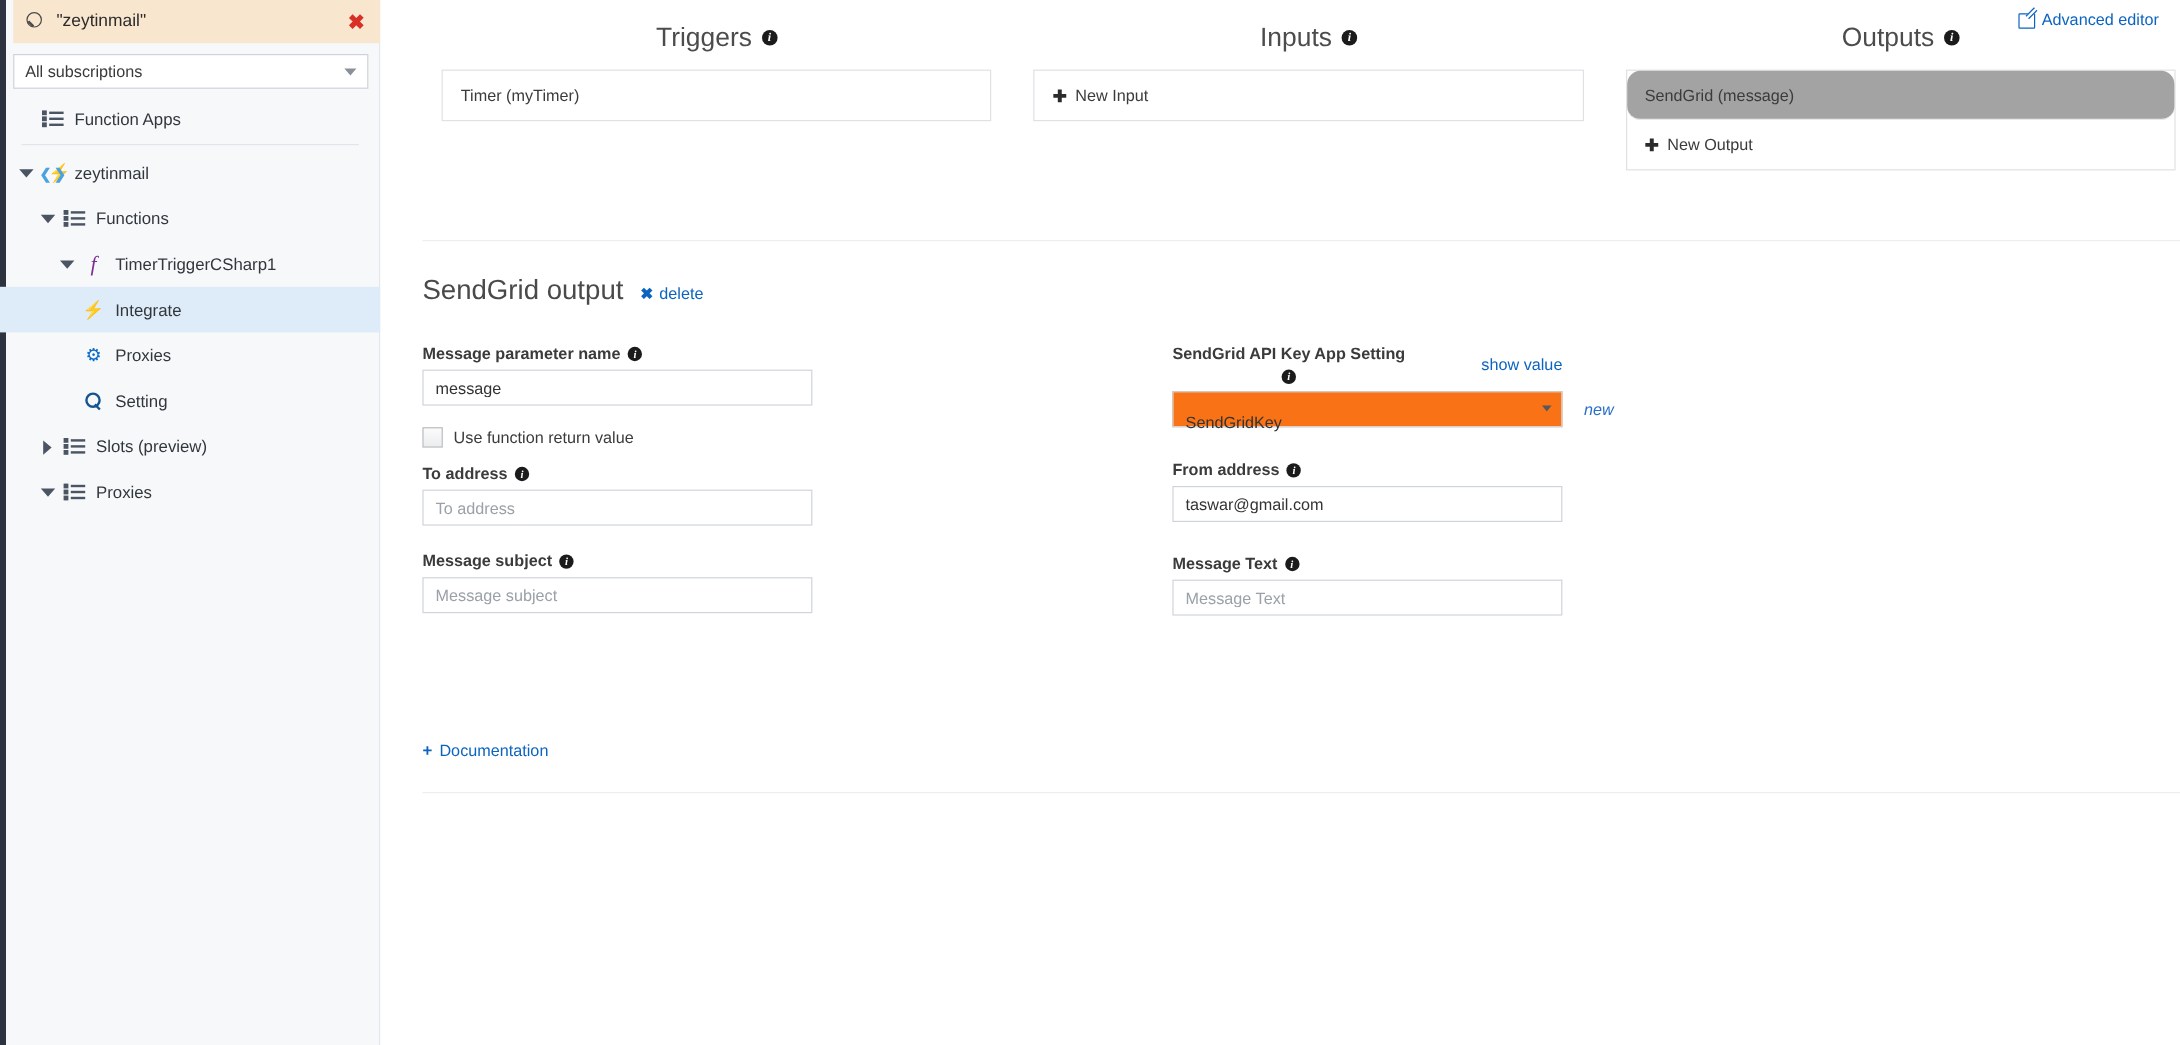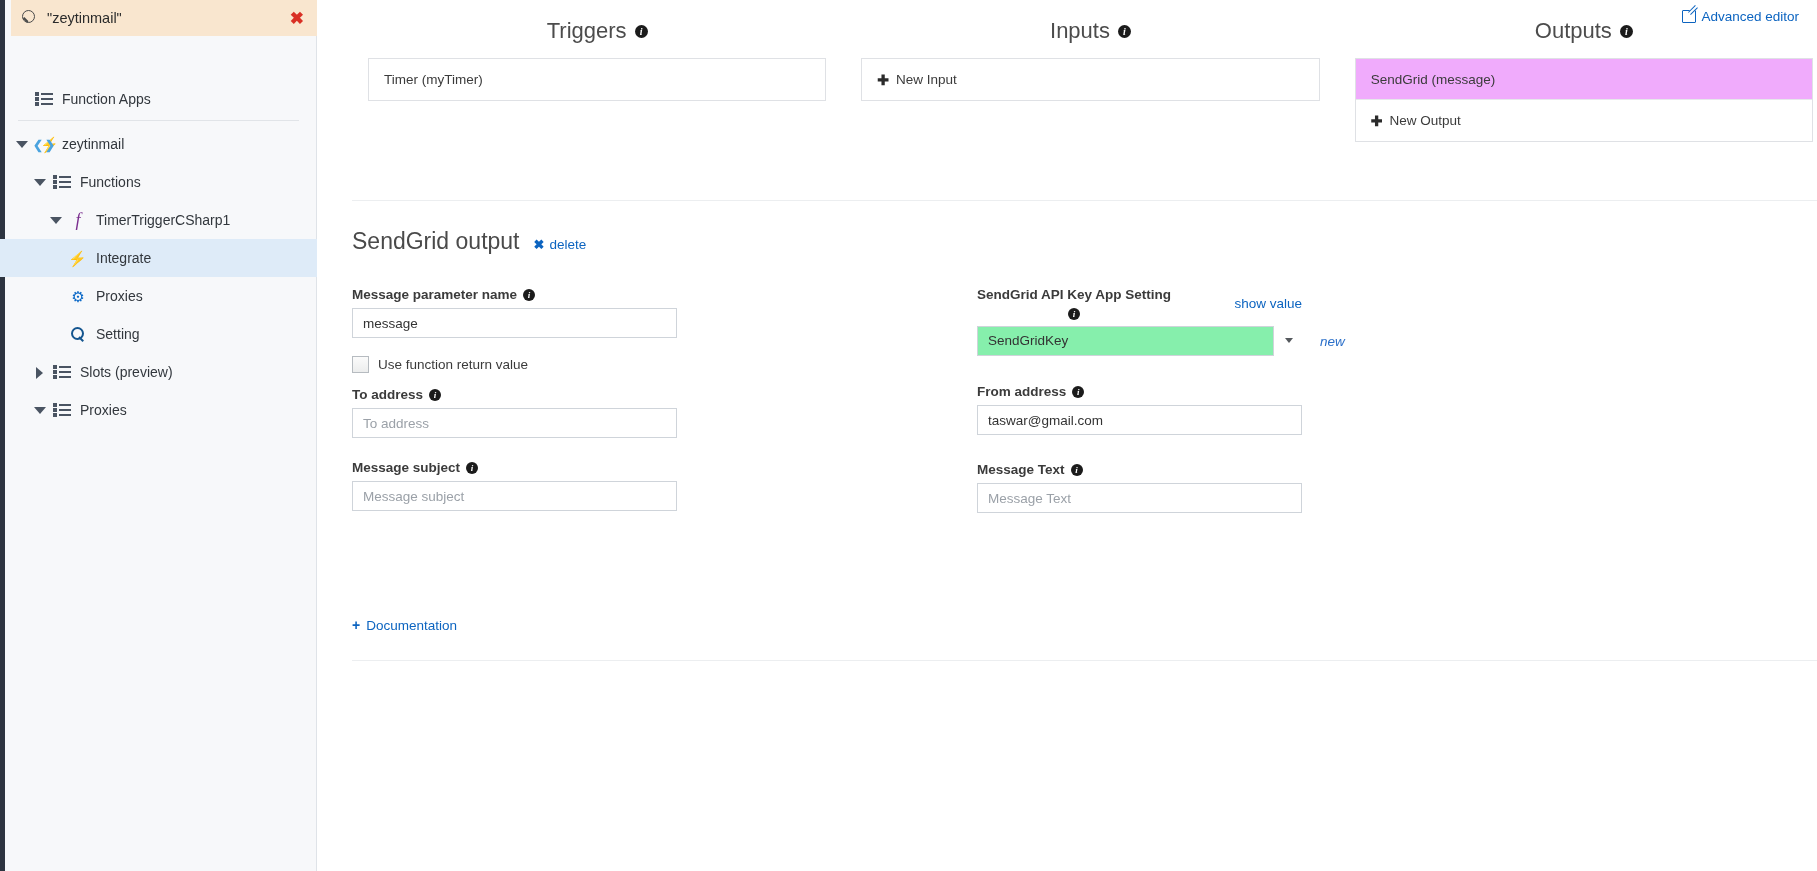--- a/index.html
+++ b/index.html
@@ -206,21 +206,21 @@
     background: #ffffff;
   }
 
   .adv-editor {
     position: absolute;
     right: 18px; top: 9px;
     font-size: 13.5px;
     color: #0c64c0;
     cursor: pointer;
     display: flex;
-    align-items: center;
+    align-items: flex-end;
     gap: 5px;
   }
   .pencil-box-icon {
     position: relative;
     width: 14px; height: 13px;
     border: 1.4px solid #0c64c0;
     border-radius: 1px;
     flex: 0 0 14px;
   }
   .pencil-box-icon::after {
@@ -280,21 +280,21 @@
     height: 41px;
     display: flex;
     align-items: center;
     padding: 0 15px;
     font-size: 13.5px;
     color: #3b3b3b;
     cursor: pointer;
     border-bottom: 1px solid #e6e8eb;
   }
   .binding-row:last-child { border-bottom: none; }
-  .binding-row.active { background: #f0abfc; }
+  .binding-row.active { background: #a3a3a3; border-radius: 11px; }
   .plus-glyph {
     font-size: 14px;
     font-weight: bold;
     color: #2b2b2b;
     margin-right: 7px;
     line-height: 1;
   }
 
   .hr-main {
     position: absolute;
@@ -379,27 +379,27 @@
     outline: none;
   }
   .txt-input::placeholder { color: #9ba1a8; }
 
   .select-wrap {
     position: relative;
     width: 325px;
   }
   .sel-input {
     display: block;
-    width: 297px;
+    width: 325px;
     height: 30px;
     border: 1px solid #cfd4da;
-    background: #86efac;
+    background: #f97316;
     font-size: 13.5px;
     color: #333333;
-    padding: 0 28px 0 10px;
+    padding: 12px 28px 0 10px;
     line-height: 28px;
   }
   .sel-caret {
     position: absolute;
     right: 9px; top: 12px;
     width: 0; height: 0;
     border-left: 4px solid transparent;
     border-right: 4px solid transparent;
     border-top: 5px solid #55595d;
     pointer-events: none;
@@ -448,20 +448,24 @@
 
   <div id="sidebar">
     <div class="left-rail"></div>
 
     <div class="search-box">
       <span class="search-icon"></span>
       <span class="search-text">"zeytinmail"</span>
       <span class="search-clear">✖</span>
     </div>
 
+    <div class="subs-select">
+      <span class="lbl">All subscriptions</span>
+      <span class="chev-down"></span>
+    </div>
 
     <div class="tree">
 
       <div class="tree-row" style="padding-left:14px">
         <span class="caret"></span>
         <span class="ico">
           <span class="list-icon">
               <i class="d d1"></i>
               <i class="l l1"></i>
               <i class="d d2"></i>

